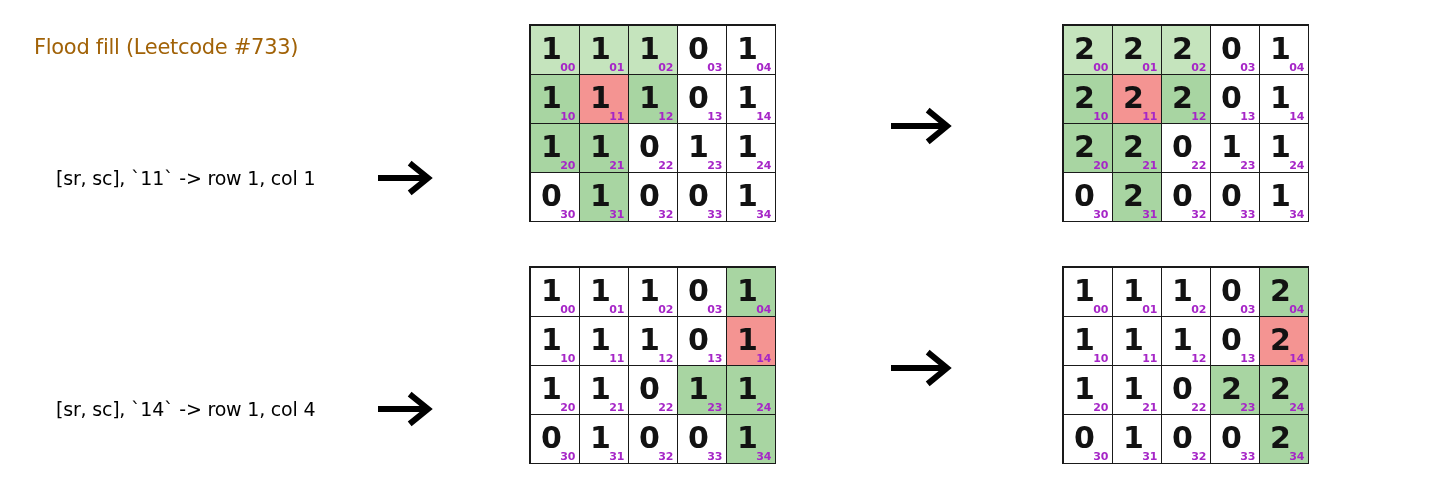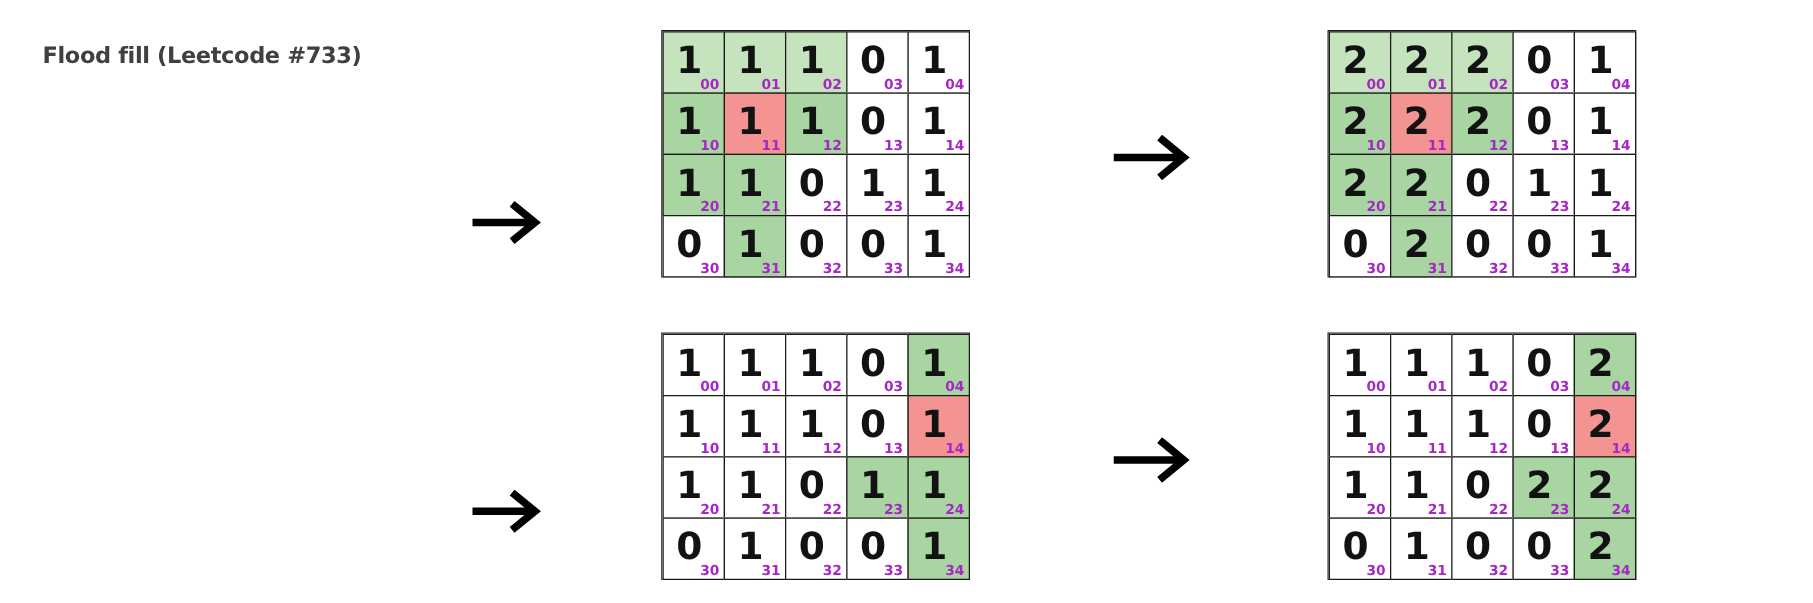--- a/index.html
+++ b/index.html
@@ -24,23 +24,23 @@
   }
   #page-title {
     font-size: 25px;
     font-weight: bold;
     color: #000000;
     letter-spacing: -0.3px;
     line-height: 1.22;
     white-space: nowrap;
   }
   #page-subtitle {
-    font-size: 18px;
-    font-weight: bold;
-    color: #404040;
+    font-size: 21px;
+    font-weight: normal;
+    color: #a16207;
     letter-spacing: -0.3px;
     line-height: 1.25;
     margin-top: 6px;
     white-space: nowrap;
   }
 
   
   .case-caption {
     position: absolute;
     display: flex;
@@ -129,29 +129,31 @@
   #mid-arrow-2 { left: 888px; top: 346px; }
 </style>
 </head>
 <body>
 
 <div id="title-block">
   <div id="page-subtitle">Flood fill (Leetcode #733)</div>
 </div>
 
 <div class="case-caption" id="case-caption-1">
+  <span class="caption-text">[sr, sc], `11` -&gt; row 1, col 1</span>
   <span class="caption-arrow arrow-icon">
     <svg width="60" height="36" viewBox="0 0 60 36" aria-hidden="true">
       <line x1="2" y1="18" x2="48" y2="18" stroke="#000000" stroke-width="6"></line>
       <polyline points="36,5 52,18 36,31" fill="none" stroke="#000000" stroke-width="6" stroke-linecap="square" stroke-linejoin="miter"></polyline>
     </svg>
   </span>
 </div>
 
 <div class="case-caption" id="case-caption-2">
+  <span class="caption-text">[sr, sc], `14` -&gt; row 1, col 4</span>
   <span class="caption-arrow arrow-icon">
     <svg width="60" height="36" viewBox="0 0 60 36" aria-hidden="true">
       <line x1="2" y1="18" x2="48" y2="18" stroke="#000000" stroke-width="6"></line>
       <polyline points="36,5 52,18 36,31" fill="none" stroke="#000000" stroke-width="6" stroke-linecap="square" stroke-linejoin="miter"></polyline>
     </svg>
   </span>
 </div>
 
 <div class="matrix" id="matrix-tl">
     <div class="mrow">

